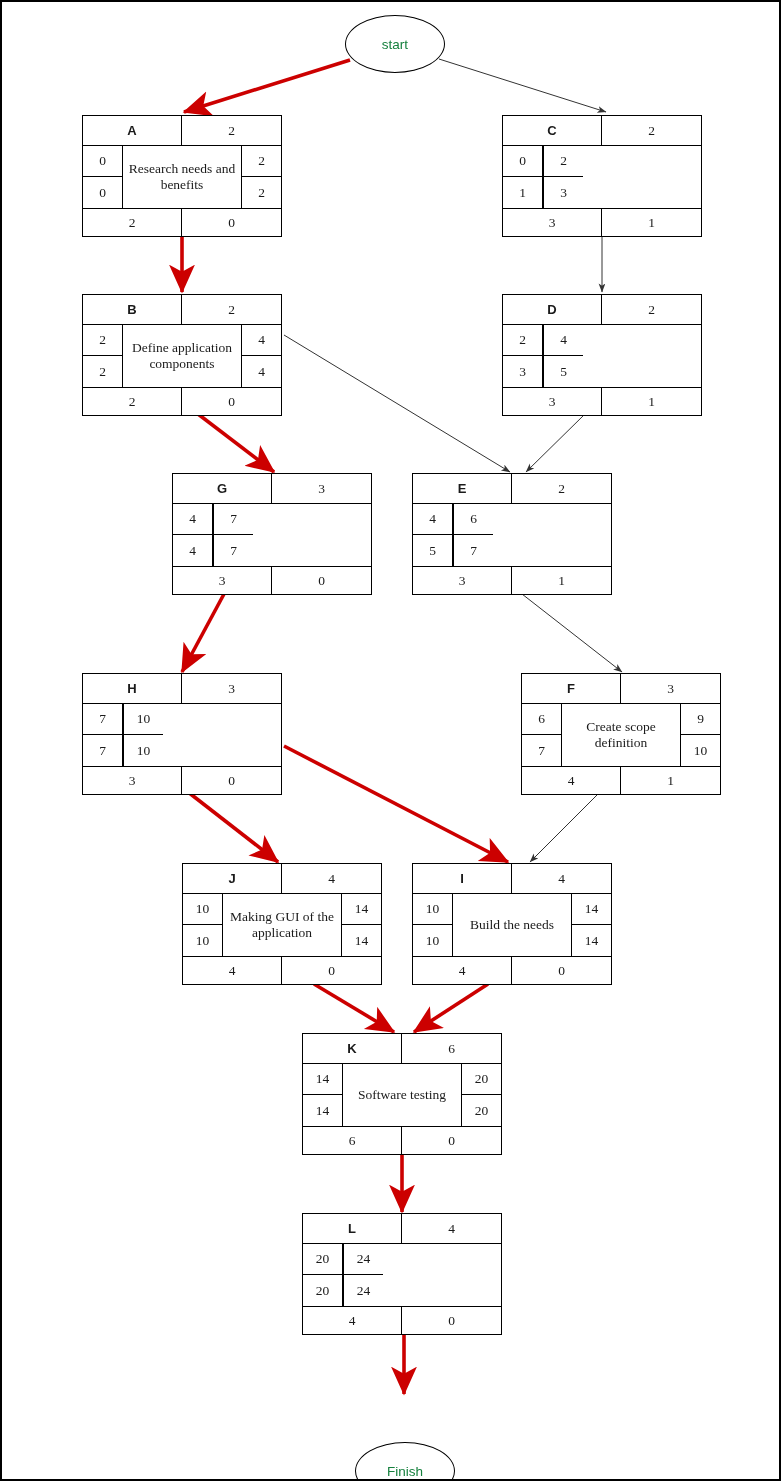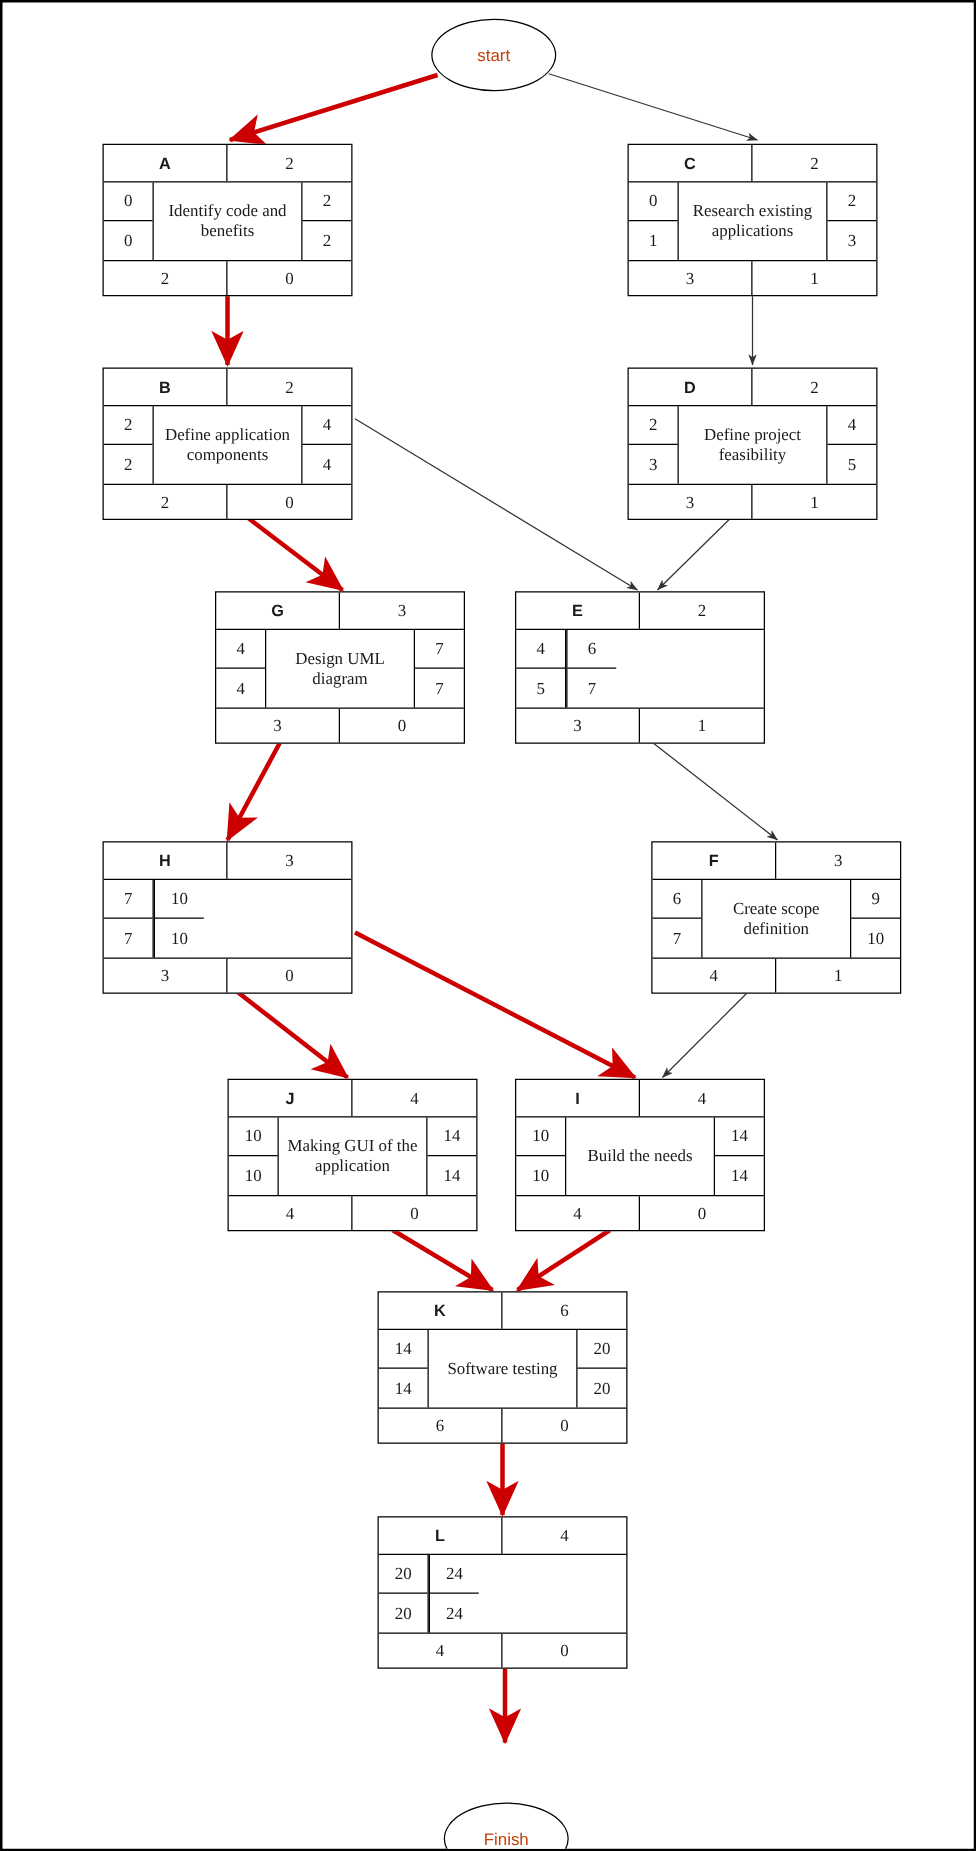--- a/index.html
+++ b/index.html
@@ -110,21 +110,21 @@
     width: 100px;
     height: 58px;
     border: 1px solid #000000;
     border-radius: 50%;
     background: #ffffff;
     display: flex;
     align-items: center;
     justify-content: center;
     font-family: "Liberation Sans", sans-serif;
     font-size: 13.5px;
-    color: #c2410c;
+    color: #15803d;
     box-sizing: border-box;
     z-index: 3;
   }
 </style>
 </head>
 <body>
 
 <div id="canvas">
 
   <svg id="edge-layer" viewBox="0 0 781 1481" xmlns="http://www.w3.org/2000/svg">
@@ -181,21 +181,21 @@
   <div class="node" style="left:80px; top:113px;">
     <div class="node-row row-top">
       <div class="cell c-id">A</div>
       <div class="cell c-dur">2</div>
     </div>
     <div class="node-row row-mid">
       <div class="cell c-side c-left">
         <div class="half top">0</div>
         <div class="half">0</div>
       </div>
-      <div class="cell c-name">Identify code and benefits</div>
+      <div class="cell c-name">Research needs and benefits</div>
       <div class="cell c-side c-right">
         <div class="half top">2</div>
         <div class="half">2</div>
       </div>
     </div>
     <div class="node-row row-bot">
       <div class="cell c-bl">2</div>
       <div class="cell c-br">0</div>
     </div>
   </div>
@@ -203,21 +203,20 @@
   <div class="node" style="left:500px; top:113px;">
     <div class="node-row row-top">
       <div class="cell c-id">C</div>
       <div class="cell c-dur">2</div>
     </div>
     <div class="node-row row-mid">
       <div class="cell c-side c-left">
         <div class="half top">0</div>
         <div class="half">1</div>
       </div>
-      <div class="cell c-name">Research existing applications</div>
       <div class="cell c-side c-right">
         <div class="half top">2</div>
         <div class="half">3</div>
       </div>
     </div>
     <div class="node-row row-bot">
       <div class="cell c-bl">3</div>
       <div class="cell c-br">1</div>
     </div>
   </div>
@@ -247,21 +246,20 @@
   <div class="node" style="left:500px; top:292px;">
     <div class="node-row row-top">
       <div class="cell c-id">D</div>
       <div class="cell c-dur">2</div>
     </div>
     <div class="node-row row-mid">
       <div class="cell c-side c-left">
         <div class="half top">2</div>
         <div class="half">3</div>
       </div>
-      <div class="cell c-name">Define project feasibility</div>
       <div class="cell c-side c-right">
         <div class="half top">4</div>
         <div class="half">5</div>
       </div>
     </div>
     <div class="node-row row-bot">
       <div class="cell c-bl">3</div>
       <div class="cell c-br">1</div>
     </div>
   </div>
@@ -269,21 +267,20 @@
   <div class="node" style="left:170px; top:471px;">
     <div class="node-row row-top">
       <div class="cell c-id">G</div>
       <div class="cell c-dur">3</div>
     </div>
     <div class="node-row row-mid">
       <div class="cell c-side c-left">
         <div class="half top">4</div>
         <div class="half">4</div>
       </div>
-      <div class="cell c-name">Design UML diagram</div>
       <div class="cell c-side c-right">
         <div class="half top">7</div>
         <div class="half">7</div>
       </div>
     </div>
     <div class="node-row row-bot">
       <div class="cell c-bl">3</div>
       <div class="cell c-br">0</div>
     </div>
   </div>

